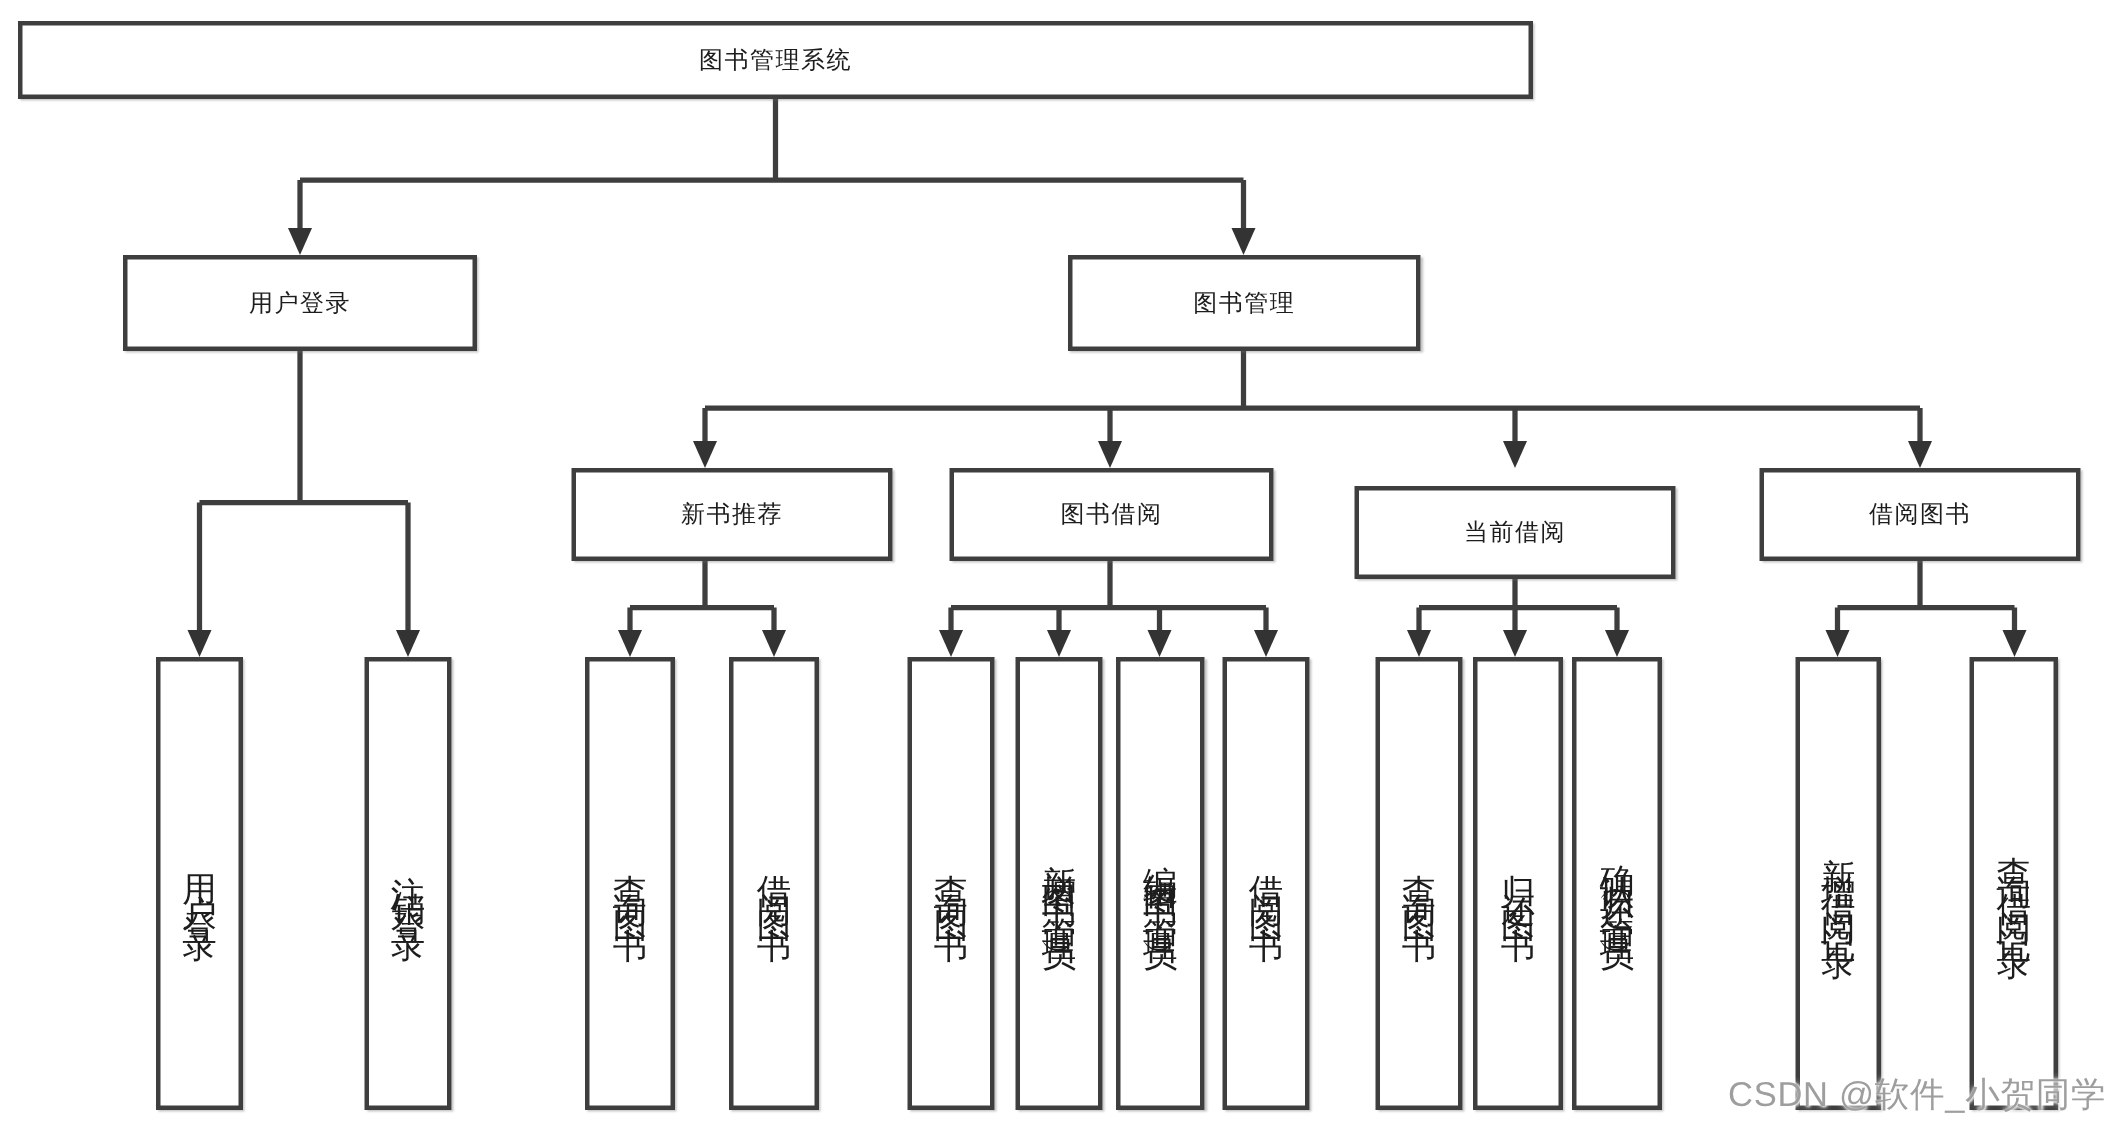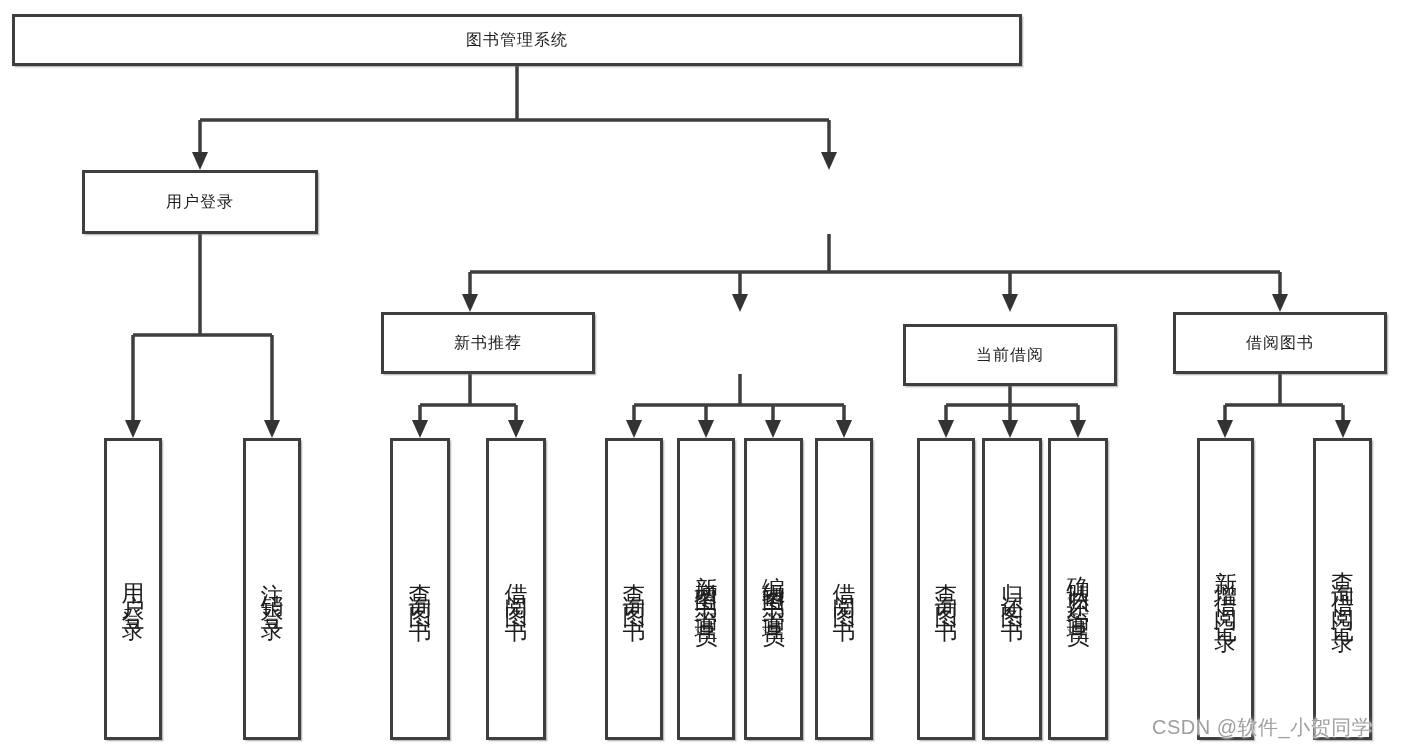--- a/index.html
+++ b/index.html
@@ -16,21 +16,21 @@
   }
   .hbox{font-size:16px;letter-spacing:1px;white-space:nowrap;}
   .vbox{
     writing-mode:vertical-rl;font-size:23px;line-height:1;
     white-space:nowrap;
   }
   .ls-wide{letter-spacing:12px;}
   .ls-tight{letter-spacing:7px;}
   .watermark{
     position:absolute;left:1152px;top:714px;z-index:5;
-    font-size:20px;color:#9e9e9e;letter-spacing:.5px;white-space:nowrap;
+    font-size:23px;color:#9e9e9e;letter-spacing:.5px;white-space:nowrap;
     text-shadow:0 0 2px #fff,0 0 5px #fff,1px 1px 2px #fff;
   }
 </style>
 </head>
 <body>
 
 <div class="canvas">
 
   <svg class="connectors" width="1405" height="747" viewBox="0 0 1405 747">
     <g stroke="#3e3e3e" stroke-width="3.5" fill="none">
@@ -68,22 +68,24 @@
       <polygon points="1002,420 1018,420 1010,438"></polygon>
       <polygon points="1070,420 1086,420 1078,438"></polygon>
       <polygon points="1217,420 1233,420 1225,438"></polygon>
       <polygon points="1335,420 1351,420 1343,438"></polygon>
     </g>
   </svg>
 
   <div class="hbox" style="left:12px;top:14px;width:1010px;height:52px">图书管理系统</div>
 
   <div class="hbox" style="left:82px;top:170px;width:236px;height:64px">用户登录</div>
+  <div class="hbox" style="left:712px;top:170px;width:235px;height:64px">图书管理</div>
 
   <div class="hbox" style="left:381px;top:312px;width:214px;height:62px">新书推荐</div>
+  <div class="hbox" style="left:633px;top:312px;width:216px;height:62px">图书借阅</div>
   <div class="hbox" style="left:903px;top:324px;width:214px;height:62px">当前借阅</div>
   <div class="hbox" style="left:1173px;top:312px;width:214px;height:62px">借阅图书</div>
 
   <div class="vbox ls-wide" style="left:104px;top:438px;width:58px;height:302px">用户登录</div>
   <div class="vbox ls-wide" style="left:243px;top:438px;width:58px;height:302px">注销登录</div>
 
   <div class="vbox ls-wide" style="left:390px;top:438px;width:60px;height:302px">查询图书</div>
   <div class="vbox ls-wide" style="left:486px;top:438px;width:60px;height:302px">借阅图书</div>
 
   <div class="vbox ls-wide" style="left:605px;top:438px;width:58px;height:302px">查询图书</div>

